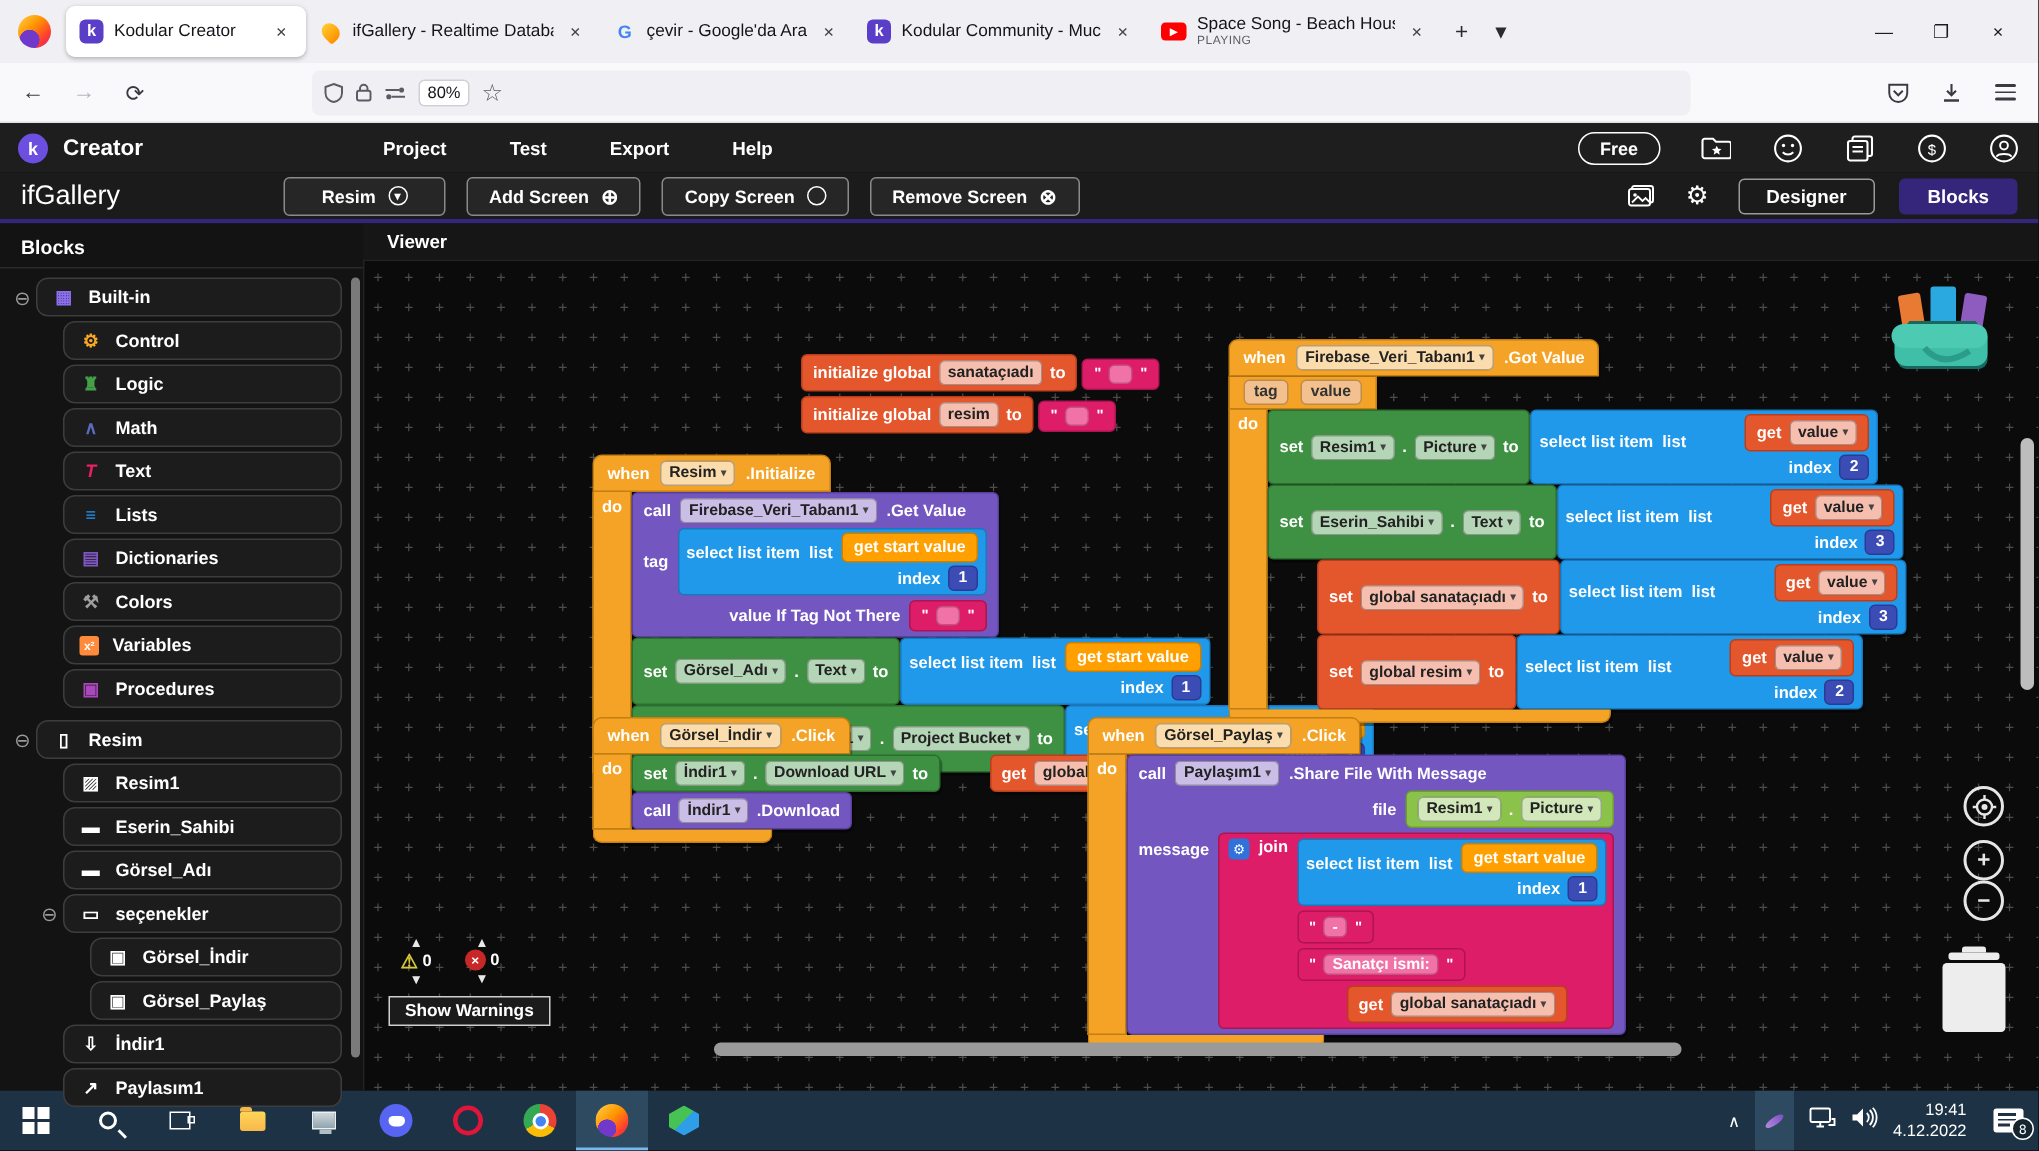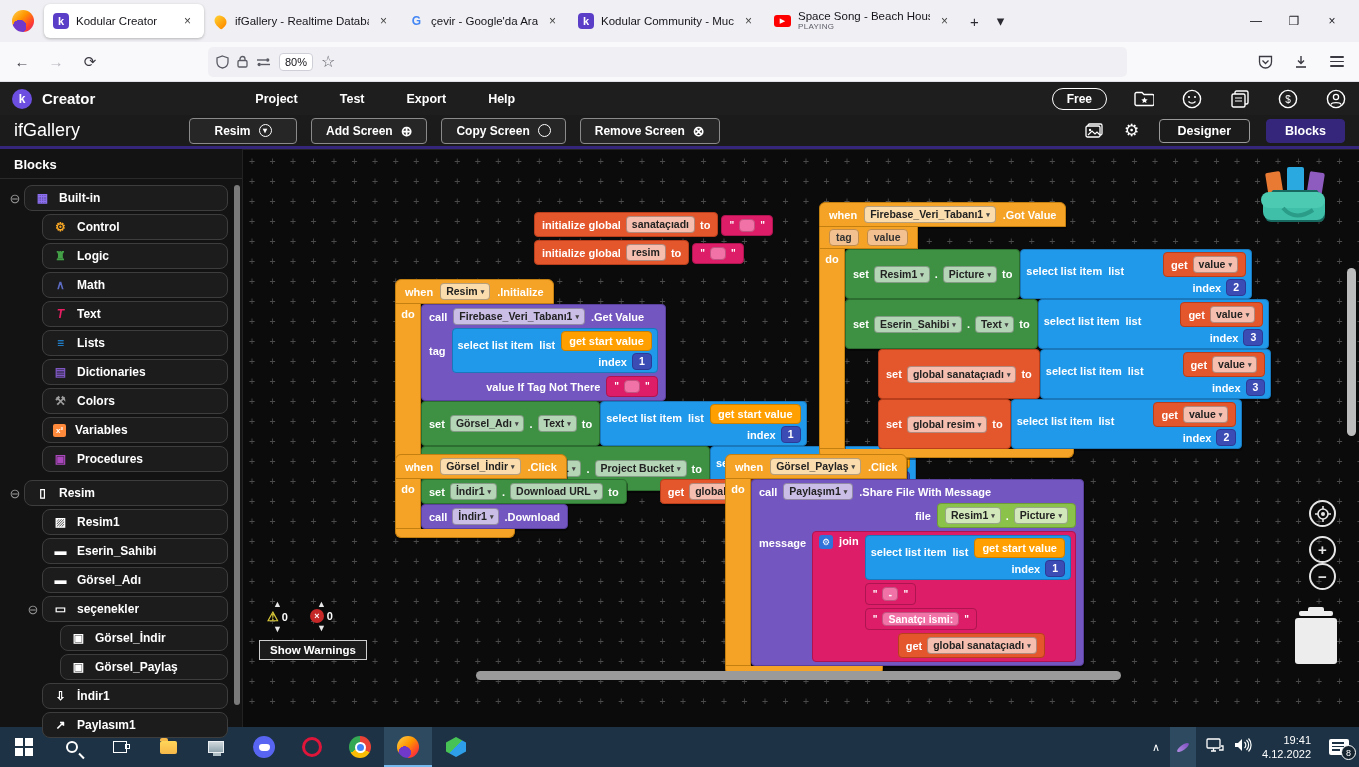--- a/index.html
+++ b/index.html
@@ -468,20 +468,21 @@
           <div class="sb-item ind1">
             <span class="si">↗</span>
             <span>Paylasım1</span>
           </div>
         </div>
     </div>
     <div class="sb-scroll"></div>
   </div>
 
   <div class="viewerwrap">
+    <div class="v-title">Viewer</div>
     <div class="canvas">
       <div class="grid">++++++++++++++++++++++++++++++++++++++++++++++++++++++++
 ++++++++++++++++++++++++++++++++++++++++++++++++++++++++
 ++++++++++++++++++++++++++++++++++++++++++++++++++++++++
 ++++++++++++++++++++++++++++++++++++++++++++++++++++++++
 ++++++++++++++++++++++++++++++++++++++++++++++++++++++++
 ++++++++++++++++++++++++++++++++++++++++++++++++++++++++
 ++++++++++++++++++++++++++++++++++++++++++++++++++++++++
 ++++++++++++++++++++++++++++++++++++++++++++++++++++++++
 ++++++++++++++++++++++++++++++++++++++++++++++++++++++++

